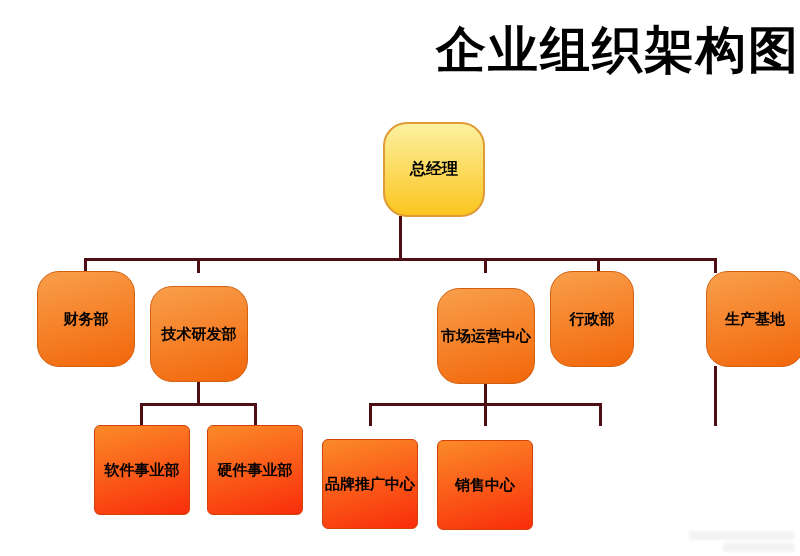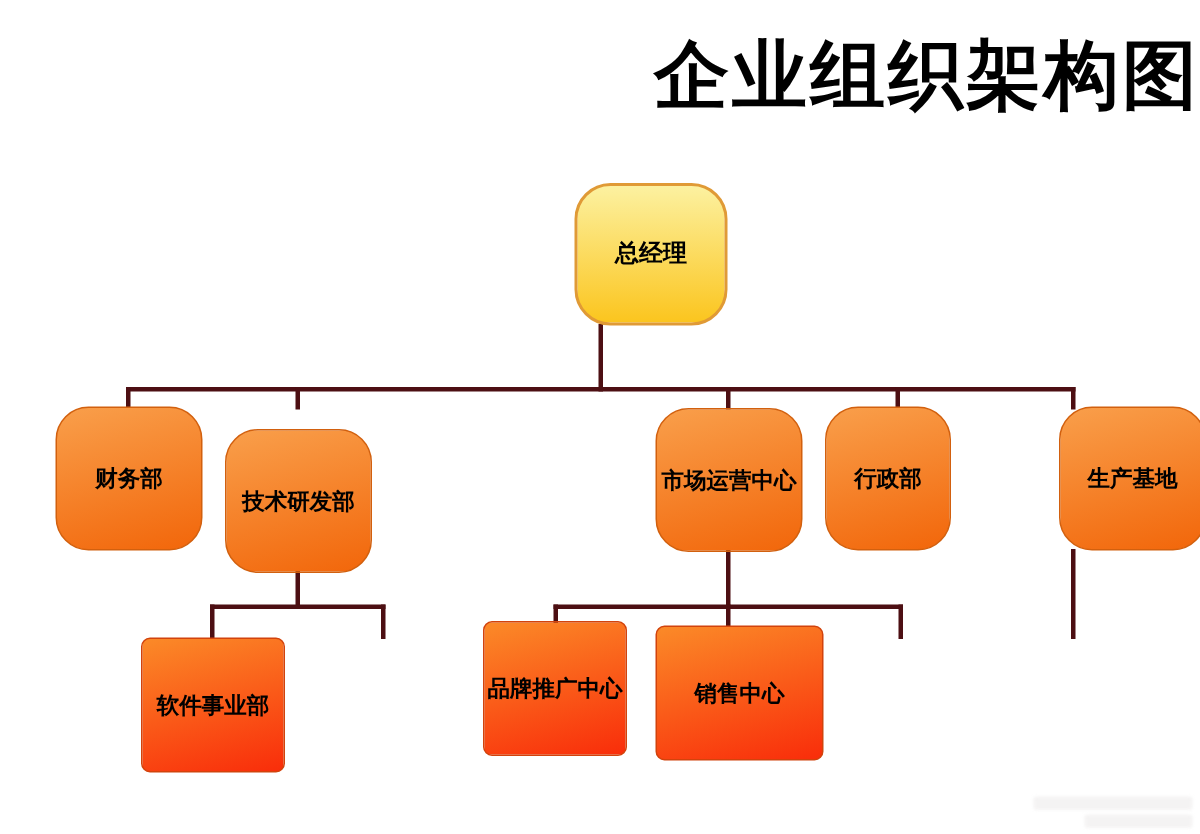--- a/index.html
+++ b/index.html
@@ -118,26 +118,27 @@
   <div class="conn v" style="left:369px; top:403px; height:23px;"></div>
   <div class="conn v" style="left:484px; top:403px; height:23px;"></div>
   <div class="conn v" style="left:599px; top:403px; height:23px;"></div>
 
   <div class="conn v" style="left:714px; top:366px; height:60px;"></div>
 
   <div class="node lvl1" style="left:349px; top:122px; width:102px; height:95px;margin-left:34px;">总经理</div>
 
   <div class="node lvl2" style="left:37px; top:271px; width:98px; height:96px;">财务部</div>
   <div class="node lvl2" style="left:150px; top:271px; width:98px; height:96px;margin-top:15px;">技术研发部</div>
-  <div class="node lvl2" style="left:437px; top:272px; width:98px; height:96px;">市场运营中心</div>
+  <div class="node lvl2" style="left:437px; top:288px; width:98px; height:96px;">市场运营中心</div>
   <div class="node lvl2" style="left:550px; top:271px; width:84px; height:96px;">行政部</div>
   <div class="node lvl2" style="left:706px; top:271px; width:98px; height:96px;">生产基地</div>
 
   <div class="node lvl3" style="left:94px; top:425px; width:96px; height:90px;">软件事业部</div>
-  <div class="node lvl3" style="left:322px; top:414px; width:96px; height:90px;">品牌推广中心</div>
-  <div class="node lvl3" style="left:437px; top:417px; width:112px; height:90px;">销售中心</div>
+  <div class="node lvl3" style="left:207px; top:425px; width:96px; height:90px;">硬件事业部</div>
+  <div class="node lvl3" style="left:322px; top:439px; width:96px; height:90px;">品牌推广中心</div>
+  <div class="node lvl3" style="left:437px; top:440px; width:96px; height:90px;">销售中心</div>
 
   <div class="watermark">
     <div class="wm-line wm-1"></div>
     <div class="wm-line wm-2"></div>
   </div>
 
 </div>
 
 </body></html>

